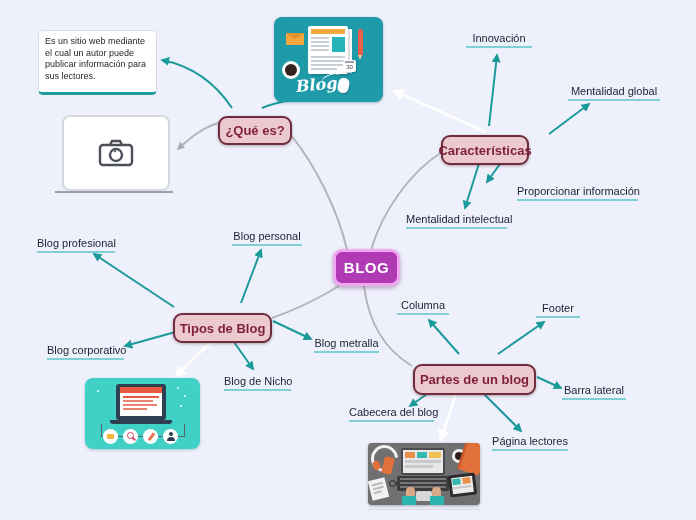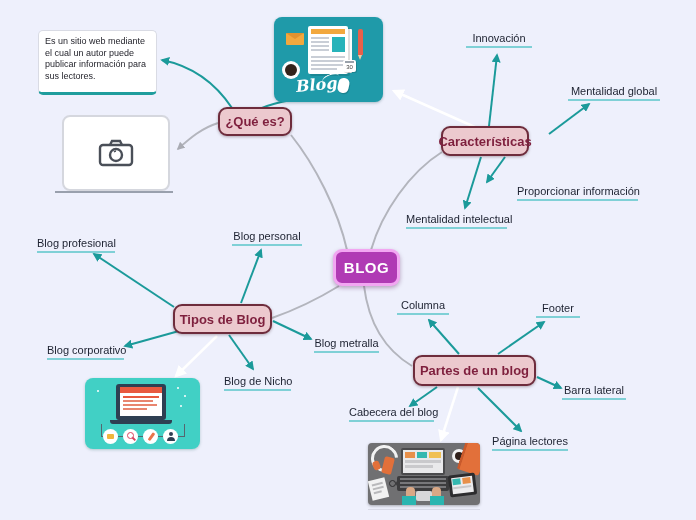--- a/index.html
+++ b/index.html
@@ -5,21 +5,21 @@
   html,body{margin:0;padding:0;}
   body{font-family:"Liberation Sans",sans-serif;background:#eef0fc;}
   #canvas{position:relative;width:696px;height:520px;background:#eef0fc;overflow:hidden;}
   .abs{position:absolute;}
   svg.connectors{position:absolute;left:0;top:0;z-index:1;}
   .cg{stroke:#b3b5bd;stroke-width:2;fill:none;}
   .ct{stroke:#1b9a9a;stroke-width:2;fill:none;}
   .cw{stroke:#ffffff;stroke-width:2.5;fill:none;}
   .branch{position:absolute;z-index:3;background:#ecc9ce;border:2px solid #6e2c3c;border-radius:9px;
           color:#7e1f3d;font-weight:bold;font-size:13px;display:flex;align-items:center;justify-content:center;
-          box-shadow:0 1px 3px rgba(60,30,40,.35);box-sizing:border-box;white-space:nowrap;cursor:pointer;}
+          box-shadow:0 1px 3px rgba(60,30,40,.35);box-sizing:border-box;white-space:nowrap;cursor:pointer;margin-top:9px;}
   .center-node{position:absolute;z-index:3;background:#b03ab4;border:3px solid #f2a6f2;border-radius:9px;
           color:#fff;font-weight:bold;font-size:15px;letter-spacing:.5px;display:flex;align-items:center;justify-content:center;
           box-shadow:0 2px 4px rgba(80,20,80,.35);box-sizing:border-box;cursor:pointer;}
   .leaf{position:absolute;z-index:2;text-align:center;font-size:11px;color:#1c2130;
         border-bottom:2px solid #7fd0d6;padding-bottom:2px;white-space:nowrap;cursor:pointer;}
   .note{position:absolute;z-index:2;background:#fff;border:1px solid #d9dbe4;border-bottom:3px solid #1f9d9d;
         border-radius:5px;padding:5px 6px;font-size:9px;line-height:1.3;color:#26262e;box-sizing:border-box;}
   .imgbox{position:absolute;z-index:2;box-sizing:border-box;}
   .d{position:absolute;}
 </style>

